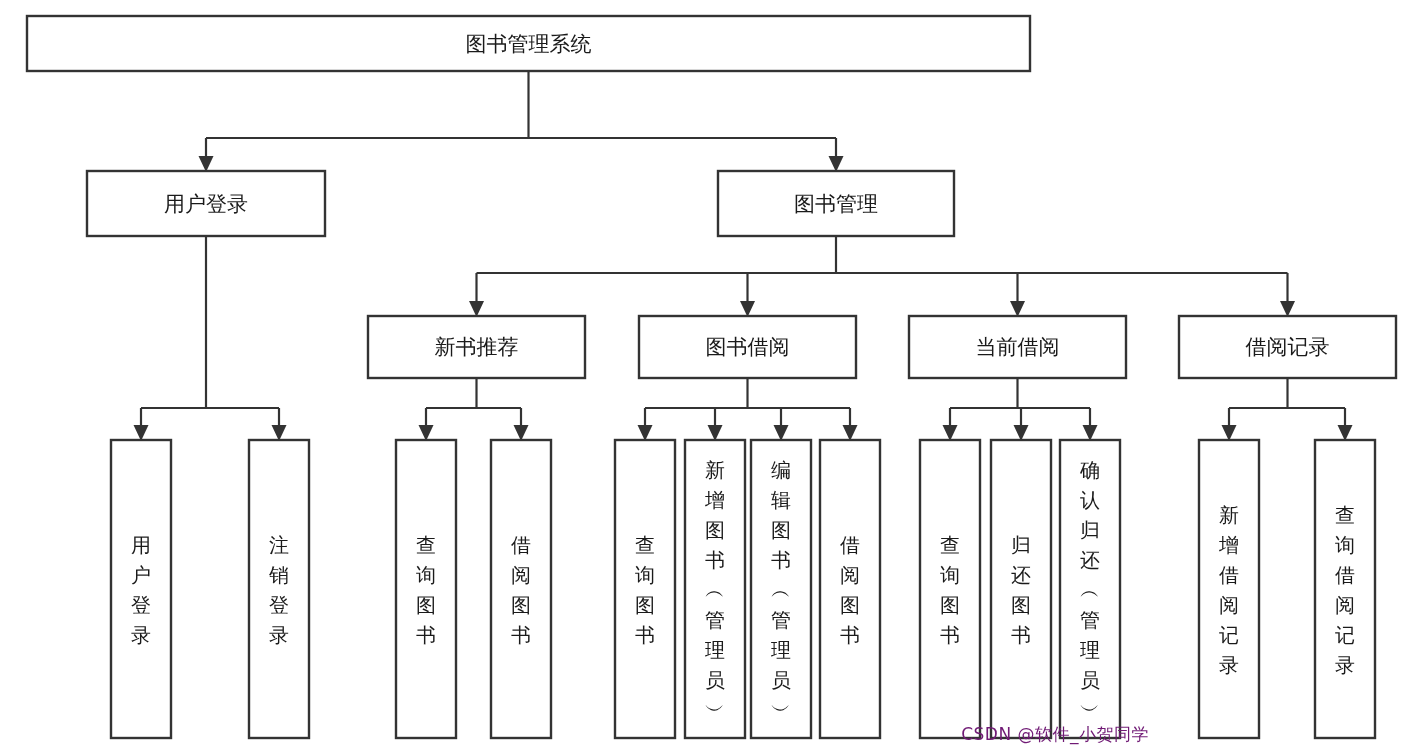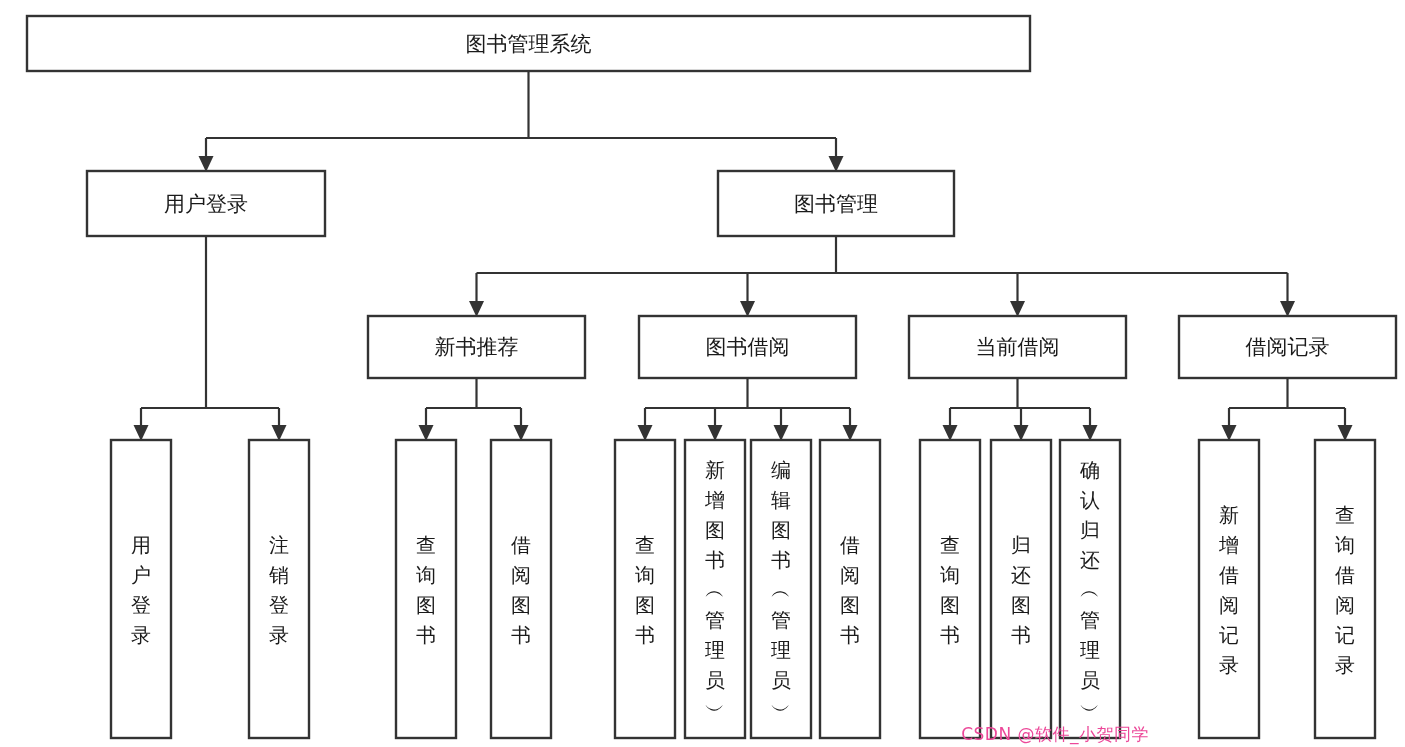--- a/index.html
+++ b/index.html
@@ -59,21 +59,21 @@
     font-size: 20px;
     fill: #1a1a1a;
     text-anchor: middle;
   }
   .watermark {
     position: absolute;
     right: 8px;
     bottom: 4px;
     font-family: "DejaVu Sans", "Liberation Sans", sans-serif;
     font-size: 17px;
-    color: #ec4899;
+    color: #701a75;
     letter-spacing: 0.5px;
     white-space: nowrap;
     user-select: none;
   }
 </style>
 </head>
 <body>
 
 <div id="diagram-root">
   <svg class="flow" viewBox="0 0 1405 747" xmlns="http://www.w3.org/2000/svg">

